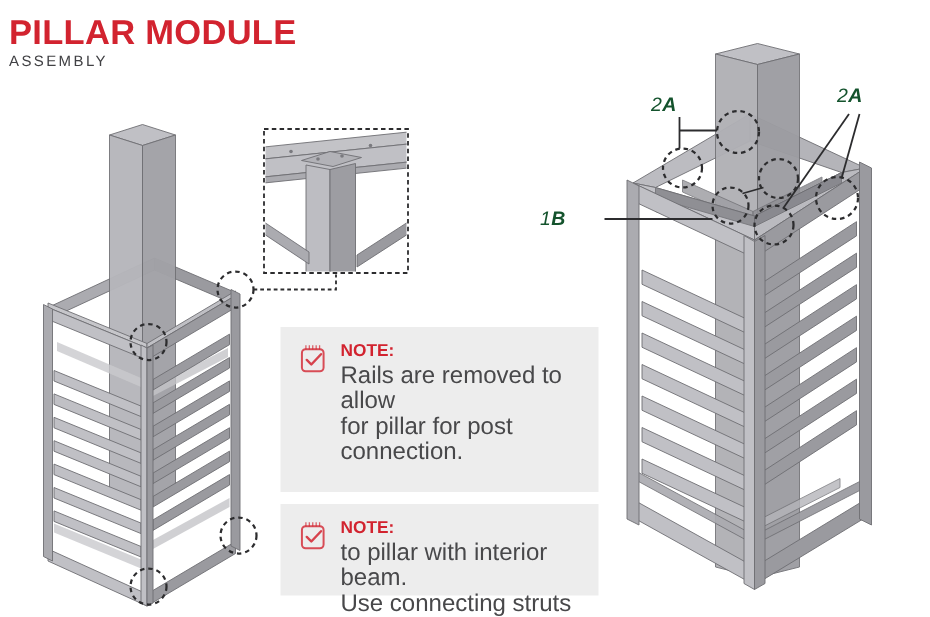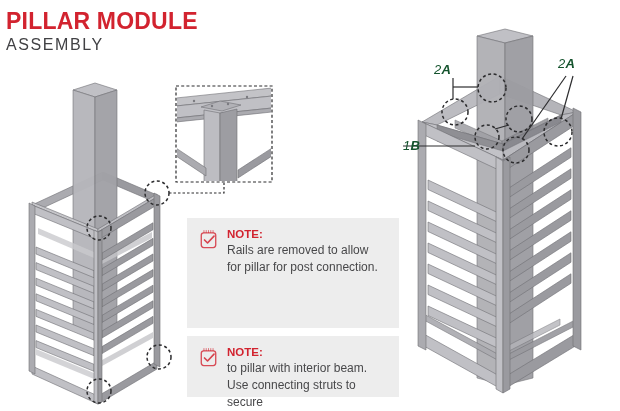--- a/index.html
+++ b/index.html
@@ -2,36 +2,36 @@
 <html style="--accent: #d2232f; --note-bg: #ededed; --text: #414144;"><head>
 <meta charset="utf-8">
 <style>
   html,body{margin:0;padding:0;}
   body{width:620px;height:411px;position:relative;background:#ffffff;
        font-family:"Liberation Sans",sans-serif;overflow:hidden;}
   #diagram-svg{position:absolute;left:0;top:0;}
 
   .hdr{position:absolute;left:6px;top:8px;}
   .hdr h1{margin:0;font-size:23px;font-weight:800;letter-spacing:.2px;color:var(--accent);}
-  .hdr .sub{margin-top:1px;font-size:16px;font-weight:500;letter-spacing:1.6px;color:var(--text);}
+  .hdr .sub{margin-top:1px;font-size:10px;font-weight:500;letter-spacing:1.6px;color:var(--text);}
 
   .note{position:absolute;left:187px;width:212px;background:var(--note-bg);
         box-sizing:border-box;padding:10px 10px 8px 12px;display:flex;gap:9px;align-items:flex-start;}
   .note-1{top:218px;height:110px;}
   .note-2{top:336px;height:61px;}
   .note-icon{flex:0 0 auto;margin-top:1px;}
   .note-label{color:var(--accent);font-weight:700;font-size:11.5px;margin-bottom:2px;}
-  .note-line{font-size:12px;line-height:17px;color:#48484a;}
+  .note-line{font-size:16px;line-height:17px;color:#48484a;}
 
   .callout{position:absolute;font-size:13px;color:#14532d;letter-spacing:.3px;font-style:italic;}
   .callout .n{font-weight:500;}
   .callout b{font-weight:800;}
   .co-1{left:434px;top:62px;}
   .co-2{left:558px;top:56px;}
-  .co-3{left:403px;top:138px;}
+  .co-3{left:360px;top:138px;}
 </style>
 </head>
 <body>
 
 <svg id="diagram-svg" width="620" height="411" viewBox="0 0 620 411">
   <g id="g-left">
       <polygon points="32,205 103,172 103,180 32,213" fill="#ababb0" stroke="#6e6e73" stroke-width="0.6" stroke-linejoin="round"></polygon>
       <polygon points="103,172 157,195 157,203 103,180" fill="#9a9a9f" stroke="#6e6e73" stroke-width="0.6" stroke-linejoin="round"></polygon>
       <polygon points="73,90 95,83 117,90 95,97" fill="#c0c0c5" stroke="#6e6e73" stroke-width="0.6" stroke-linejoin="round"></polygon>
       <polygon points="73,90 95,97 95,335 73,328" fill="#b6b6bb" stroke="#6e6e73" stroke-width="0.6" stroke-linejoin="round" opacity="0.97"></polygon>

